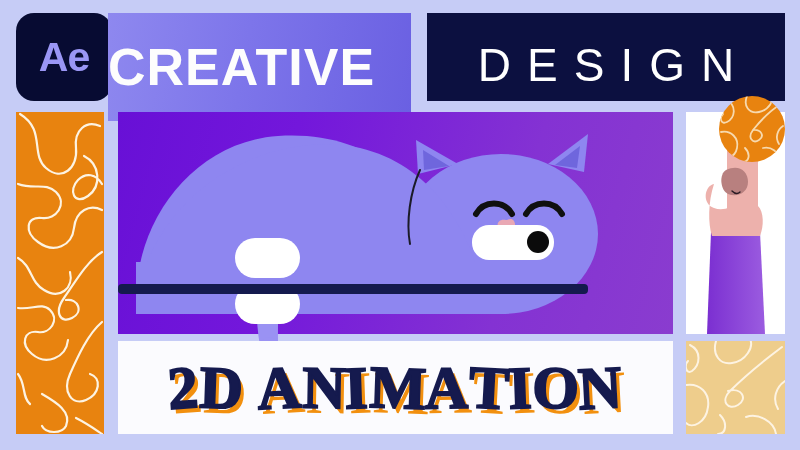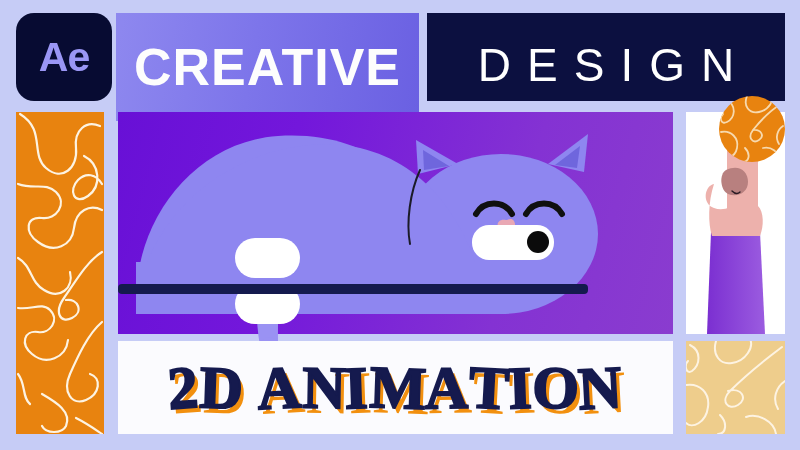--- a/index.html
+++ b/index.html
@@ -15,23 +15,23 @@
     position:absolute;left:16px;top:13px;width:96px;height:88px;
     background:#070b32;border-radius:18px;
     display:flex;align-items:center;justify-content:center;
   }
   .ae-logo span{
     color:#9a96f5;font-weight:700;font-size:41px;letter-spacing:-1px;
     font-family:"Liberation Sans",sans-serif;line-height:1;
   }
 
   .creative-panel{
-    position:absolute;left:116px;top:13px;width:303px;height:108px;
+    position:absolute;left:108px;top:13px;width:303px;height:108px;
     background:linear-gradient(100deg,#8e88ef 0%,#7d75ea 45%,#6a60e2 100%);
-    display:flex;align-items:center;justify-content:center;overflow:hidden;
+    display:flex;align-items:center;justify-content:flex-start;overflow:hidden;
   }
   .creative-panel span{
     color:#fdfdfd;font-weight:700;font-size:52px;letter-spacing:1px;
     line-height:1;white-space:nowrap;
     font-family:"Liberation Sans",sans-serif;
   }
 
   .design-panel{
     position:absolute;left:427px;top:13px;width:358px;height:88px;
     background:#0c1040;

